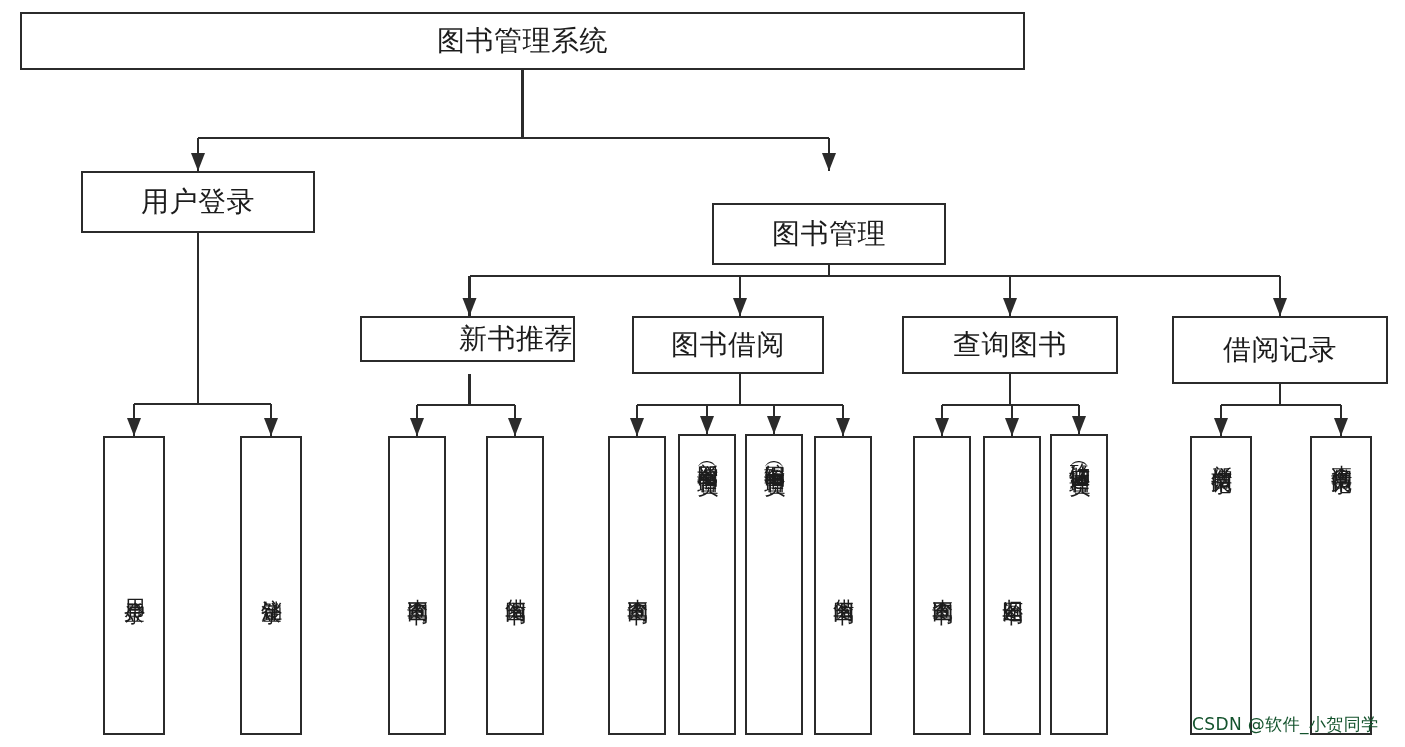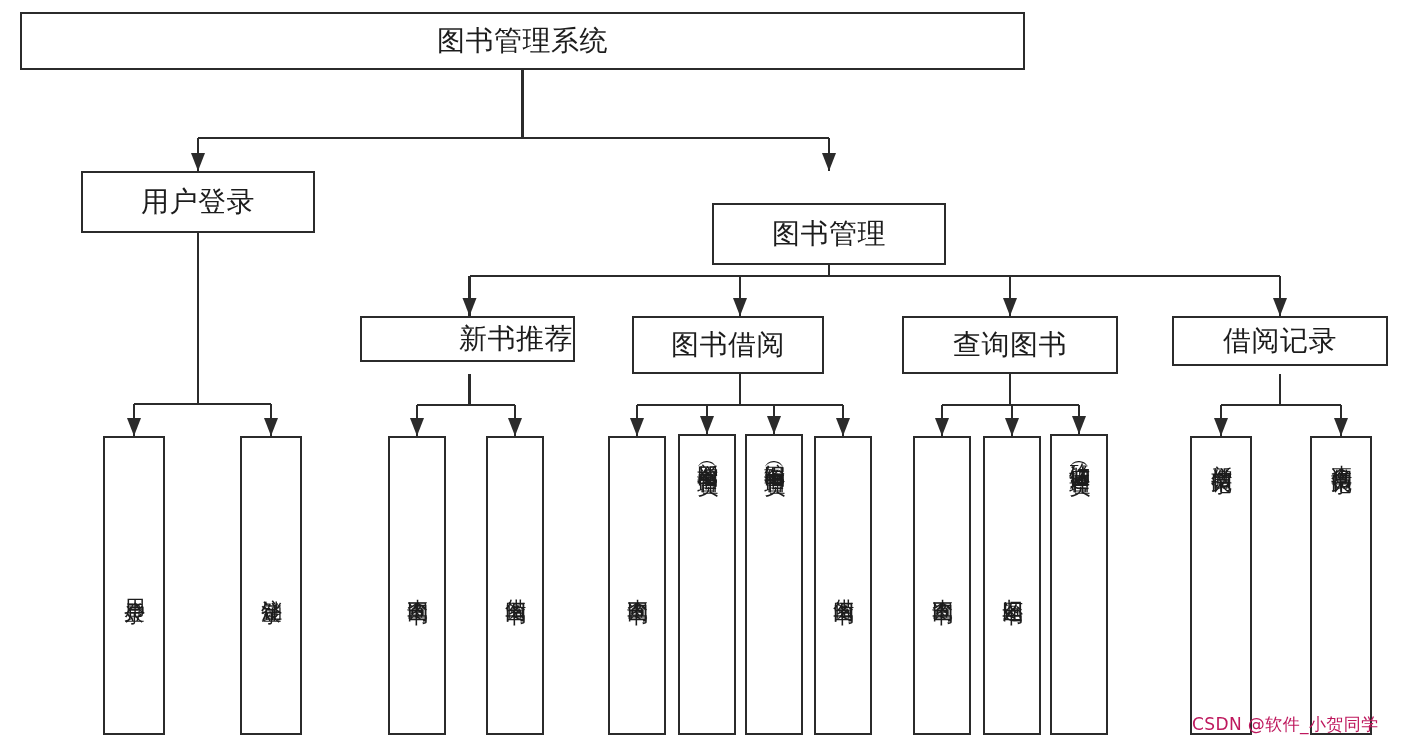--- a/index.html
+++ b/index.html
@@ -56,21 +56,21 @@
   }
   .node.vertical.centerfill {
     align-items: center;
     padding-top: 0;
   }
   #watermark {
     position: absolute;
     left: 1192px;
     top: 713px;
     font-size: 17px;
-    color: #be185d;
+    color: #14532d;
     white-space: nowrap;
     letter-spacing: 0.4px;
   }
 </style>
 </head>
 <body>
 
 <div id="canvas">
   <svg id="wires" viewBox="0 0 1405 747" xmlns="http://www.w3.org/2000/svg">
       <line x1="522.5" y1="70" x2="522.5" y2="138" stroke="#2b2b2b" stroke-width="2.5" shape-rendering="crispEdges"></line>
@@ -138,21 +138,21 @@
       </div>
       <div class="node" style="left: 360px; top: 316px; width: 215px; height: 46px; justify-content: flex-end;">
         <span class="node-label">新书推荐</span>
       </div>
       <div class="node" style="left: 632px; top: 316px; width: 192px; height: 58px;">
         <span class="node-label">图书借阅</span>
       </div>
       <div class="node" style="left: 902px; top: 316px; width: 216px; height: 58px;">
         <span class="node-label">查询图书</span>
       </div>
-      <div class="node" style="left: 1172px; top: 316px; width: 216px; height: 50px;">
+      <div class="node" style="left: 1172px; top: 316px; width: 216px; height: 68px;">
         <span class="node-label">借阅记录</span>
       </div>
       <div class="node vertical centerfill" style="left: 103px; top: 436px; width: 62px; height: 299px;">
         <span class="node-label">用户登录</span>
       </div>
       <div class="node vertical centerfill" style="left: 240px; top: 436px; width: 62px; height: 299px;">
         <span class="node-label">注销登录</span>
       </div>
       <div class="node vertical centerfill" style="left: 388px; top: 436px; width: 58px; height: 299px;">
         <span class="node-label">查询图书</span>

